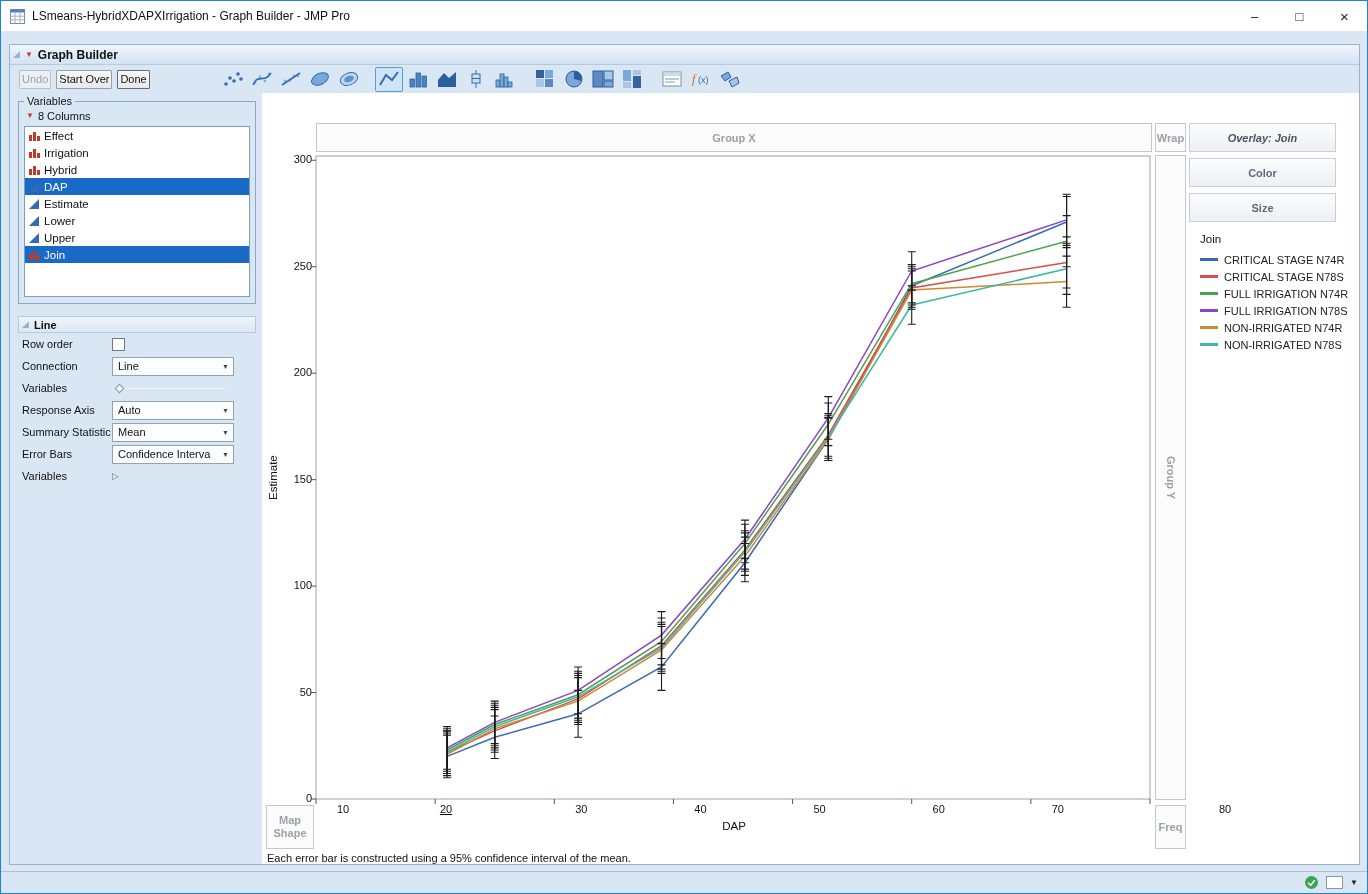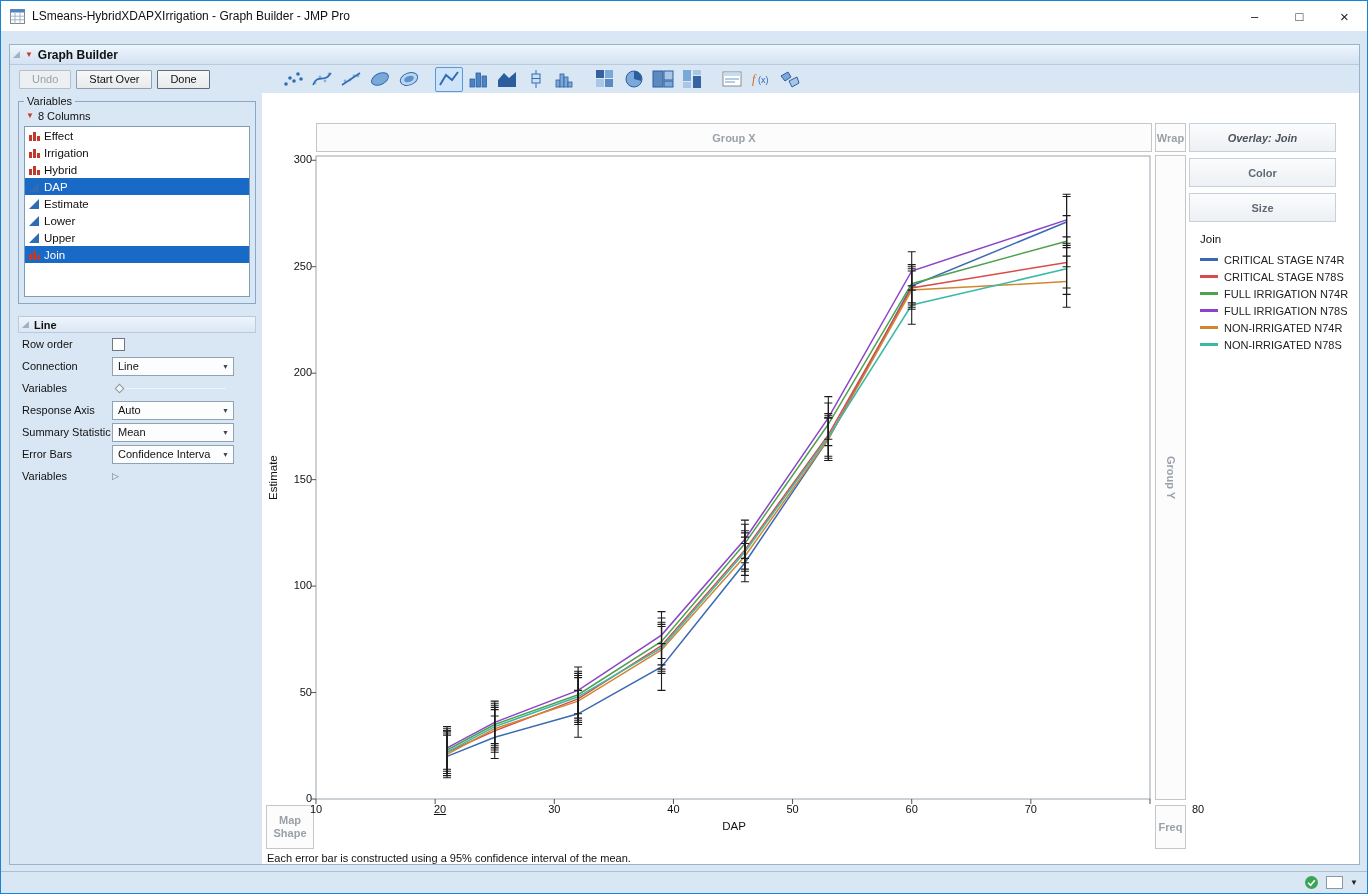--- a/index.html
+++ b/index.html
@@ -18,21 +18,21 @@
 
   
   .workspace { flex:1; position:relative; }
   .gb-panel { position:absolute; left:8px; top:13px; right:7px; bottom:6px; border:1px solid #9cb2c8; background:#d9e6f4; display:flex; flex-direction:column; }
   .gb-header { height:20px; flex:none; background:linear-gradient(#eef5fc,#d3e2f2); border-bottom:1px solid #b8cadc; display:flex; align-items:center; gap:5px; padding-left:3px; }
   .disc { color:#9fb0c0; font-size:9px; line-height:1; }
   .red-tri { color:#c43b2e; font-size:8px; line-height:1; }
   .gb-title { font-weight:bold; font-size:12px; color:#111; }
 
   .controls-row { height:28px; flex:none; display:flex; align-items:center; padding-left:9px; }
-  .btn { height:19px; line-height:17px; padding:0 12px; font-size:11px; color:#111; background:linear-gradient(#f8f8f8,#e7e9eb); border:1px solid #8f9fae; border-radius:1px; margin-right:5px; }
+  .btn { height:19px; line-height:17px; padding:0 2px; font-size:11px; color:#111; background:linear-gradient(#f8f8f8,#e7e9eb); border:1px solid #8f9fae; border-radius:1px; margin-right:5px; }
   .btn.disabled { color:#9aa2aa; border-color:#b7bfc7; background:#edf0f3; }
   .btn.default { border-color:#5d6d7b; }
 
   .el-toolbar { display:flex; align-items:center; margin-left:64px; }
   .el-btn { width:28px; height:25px; display:flex; align-items:center; justify-content:center; border:1px solid transparent; border-radius:2px; margin-right:1px; background:transparent; }
   .el-btn.selected { background:#cfe4f8; border-color:#569ad8; }
   .el-gap { width:11px; flex:none; }
 
   .content-row { flex:1; display:flex; min-height:0; }
 
@@ -66,21 +66,21 @@
   .zone-group-y { left:893px; top:62px; width:31px; height:645px; writing-mode:vertical-rl; }
   .zone-freq { left:893px; top:712px; width:31px; height:44px; }
   .zone-map-shape { left:4px; top:712px; width:48px; height:44px; flex-direction:column; line-height:13px; }
   .zone-page { left:927px; top:712px; width:169px; height:44px; }
 
   .y-axis-title { position:absolute; left:4px; top:62px; height:645px; width:14px; display:flex; align-items:center; justify-content:center; writing-mode:vertical-rl; transform:rotate(180deg); font-size:11.5px; color:#111; }
   .y-ticks { position:absolute; left:16px; top:0; width:34px; height:100%; }
   .ytick { position:absolute; right:0; font-size:11px; color:#111; }
   .plot-svg { position:absolute; left:48px; top:62px; }
   .x-ticks { position:absolute; left:48px; top:710px; width:844px; height:14px; }
-  .xtick { position:absolute; transform:translateX(-50%); font-size:11px; color:#111; }
+  .xtick { position:absolute; transform:translateX(-50%); font-size:11px; color:#111;margin-left:27px; }
   .x-axis-title { position:absolute; left:54px; top:727px; width:836px; text-align:center; font-size:11.5px; color:#111; }
   .footnote { position:absolute; left:5px; top:759px; font-size:11px; color:#111; }
 
   .side-btn { position:absolute; left:927px; width:147px; height:29px; border:1px solid #c6cfda; background:linear-gradient(#fbfcfd,#edf0f4); color:#5f6a76; font-weight:bold; font-size:11px; display:flex; align-items:center; justify-content:center; }
   .overlay-btn { top:30px; font-style:italic; color:#4a5560; }
   .color-btn { top:65px; }
   .size-btn { top:100px; }
   .legend-title { position:absolute; left:938px; top:140px; font-size:11.5px; color:#111; }
   .legend-items { position:absolute; left:938px; top:158px; }
   .legend-item { height:17px; display:flex; align-items:center; gap:6px; }
@@ -492,21 +492,21 @@
               <path d="M180.7142857142857,550.3 H188.7142857142857 M184.7142857142857,550.3 V592.9 M180.7142857142857,592.9 H188.7142857142857" stroke="#1c1c1c" stroke-width="1.1" fill="none"></path>
               <path d="M264.1142857142857,518.4 H272.1142857142857 M268.1142857142857,518.4 V565.2 M264.1142857142857,565.2 H272.1142857142857" stroke="#1c1c1c" stroke-width="1.1" fill="none"></path>
               <path d="M347.51428571428573,469.4 H355.51428571428573 M351.51428571428573,469.4 V516.3 M347.51428571428573,516.3 H355.51428571428573" stroke="#1c1c1c" stroke-width="1.1" fill="none"></path>
               <path d="M430.91428571428565,377.9 H438.91428571428565 M434.91428571428565,377.9 V416.2 M430.91428571428565,416.2 H438.91428571428565" stroke="#1c1c1c" stroke-width="1.1" fill="none"></path>
               <path d="M514.3142857142858,260.8 H522.3142857142858 M518.3142857142858,260.8 V303.3 M514.3142857142858,303.3 H522.3142857142858" stroke="#1c1c1c" stroke-width="1.1" fill="none"></path>
               <path d="M597.7142857142858,130.9 H605.7142857142858 M601.7142857142858,130.9 V169.2 M597.7142857142858,169.2 H605.7142857142858" stroke="#1c1c1c" stroke-width="1.1" fill="none"></path>
               <path d="M752.6,88.3 H760.6 M756.6,88.3 V139.4 M752.6,139.4 H760.6" stroke="#1c1c1c" stroke-width="1.1" fill="none"></path>
             </svg>
           <div class="x-ticks" id="x-ticks">
               <div class="xtick" style="left: 6px;">10</div>
-              <div class="xtick" style="left: 130px; text-decoration: underline;">20</div>
+              <div class="xtick" style="left: 109px; text-decoration: underline;">20</div>
               <div class="xtick" style="left: 244.286px;">30</div>
               <div class="xtick" style="left: 363.429px;">40</div>
               <div class="xtick" style="left: 482.571px;">50</div>
               <div class="xtick" style="left: 601.714px;">60</div>
               <div class="xtick" style="left: 720.857px;">70</div>
               <div class="xtick" style="left: 888px;">80</div>
             </div>
           <div class="x-axis-title">DAP</div>
 
           <div class="side-btn overlay-btn">Overlay: Join</div>

